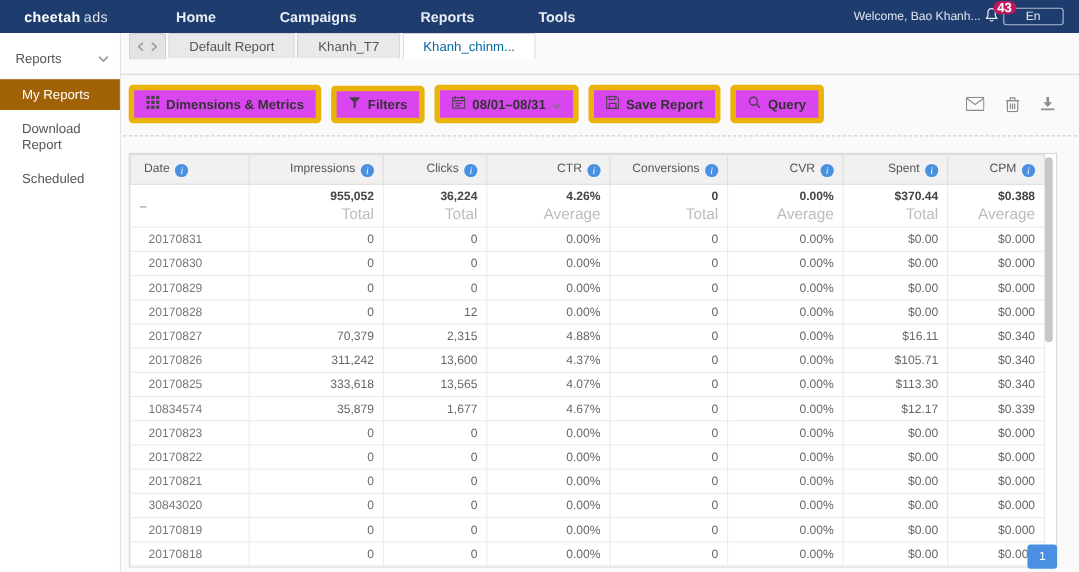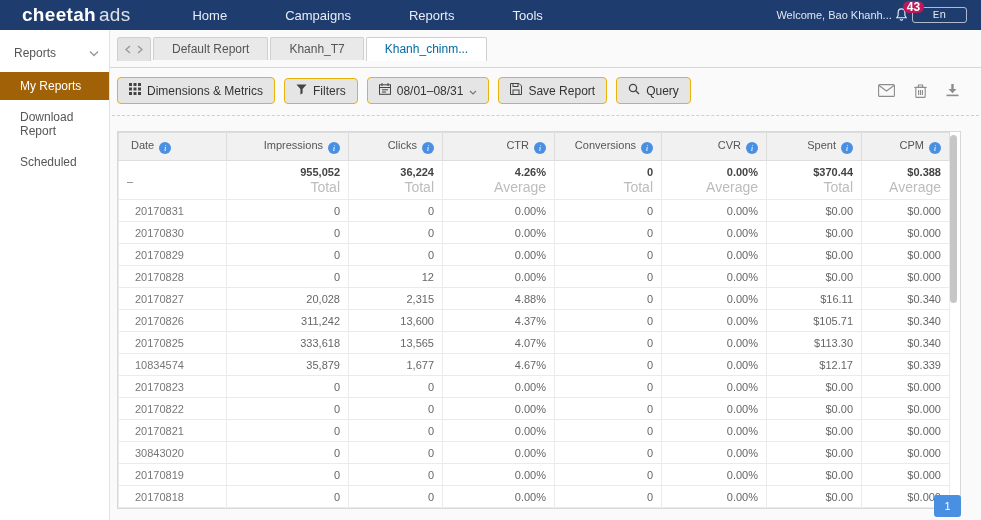--- a/index.html
+++ b/index.html
@@ -4,52 +4,52 @@
 <style>
   html,body{margin:0;padding:0;}
   body{
     width:981px;height:520px;position:relative;overflow:hidden;
     font-family:"Liberation Sans","DejaVu Sans",sans-serif;
     background:#fafafa;-webkit-font-smoothing:antialiased;
   }
   
   .topbar{position:absolute;left:0;top:0;right:0;height:30px;background:#1e3c6e;
     display:flex;align-items:center;color:#fff;padding:0 14px;box-sizing:border-box;z-index:30;}
-  .brand{font-size:19px;margin-left:8px;letter-spacing:.3px;white-space:nowrap;}
+  .brand{font-size:13px;margin-left:8px;letter-spacing:.3px;white-space:nowrap;}
   .brand .b{font-weight:bold;}
   .brand .l{font-weight:300;opacity:.85;margin-left:3px;}
   .nav{display:flex;margin-left:62px;gap:58px;font-size:13px;color:#e8edf6;}
-  .nav-item{cursor:pointer;}
+  .nav-item{cursor:pointer;font-weight:bold;}
   .topbar-right{margin-left:auto;display:flex;align-items:center;font-size:11px;color:#dfe6f2;}
   .bell-wrap{position:relative;width:20px;height:20px;display:flex;align-items:center;justify-content:center;}
   .badge{position:absolute;top:-4px;left:11px;background:#be185d;color:#fff;border-radius:8px;
     font-size:12px;padding:1px 4px;line-height:10px;font-weight:bold;}
-  .lang{border:1px solid rgba(255,255,255,.65);border-radius:3px;padding:1px 20px;font-size:11px;font-family:Liberation Mono, monospace;}
+  .lang{border:1px solid rgba(255,255,255,.65);border-radius:3px;padding:1px 20px;font-size:11px;}
   
   .sidebar{position:absolute;left:0;top:30px;bottom:0;width:110px;background:#fff;
     border-right:1px solid #e2e2e2;box-sizing:border-box;z-index:20;}
   .side-section{display:flex;align-items:center;justify-content:space-between;
     padding:16px 10px 12px 14px;font-size:12px;color:#555;cursor:pointer;}
   .side-item{padding:7px 6px 7px 20px;font-size:12px;color:#555;margin-bottom:3px;cursor:pointer;}
   .side-item.active{background:#a16207;color:#fff;}
   
   .content{position:absolute;left:110px;top:30px;right:0;bottom:0;background:#fafafa;}
   
   .tabbar{height:38px;box-sizing:border-box;border-bottom:1px solid #d6d6d6;
-    display:flex;align-items:center;padding-left:7px;background:#fafafa;}
+    display:flex;align-items:flex-start;padding-left:7px;background:#fafafa;}
   .tab-nav{display:flex;align-items:center;gap:6px;background:#e3e3e3;border:1px solid #cfcfcf;
     border-bottom:none;border-radius:3px 3px 0 0;height:23px;padding:0 7px;color:#9a9a9a;cursor:pointer;}
   .tab{background:#e9e9e9;border:1px solid #cfcfcf;border-bottom:none;border-radius:2px 2px 0 0;
     height:23px;box-sizing:border-box;padding:4px 18px;font-size:12px;color:#555;
     margin-left:2px;white-space:nowrap;cursor:pointer;}
   .tab.active{background:#fff;color:#0369a1;height:24px;margin-bottom:-1px;}
   
   .toolbar{display:flex;align-items:center;gap:9px;padding:9px 22px 8px 7px;}
-  .btn{display:inline-flex;align-items:center;gap:6px;background:#e5e5e5;border:1px solid #eab308;
-    border-radius:4px;padding:5px 11px;font-size:12px;color:#333;cursor:pointer;white-space:nowrap;}
+  .btn{display:inline-flex;align-items:center;gap:6px;background:#d946ef;border:5px solid #eab308;
+    border-radius:4px;padding:5px 11px;font-size:12px;color:#333;cursor:pointer;white-space:nowrap;font-weight:bold;}
   .btn svg{flex:0 0 auto;}
   .toolbar-right{margin-left:auto;display:flex;align-items:center;gap:19px;color:#8d8d8d;}
   .tool-icon{cursor:pointer;display:flex;}
   .dashed{border-top:1px dashed #cfcfcf;margin:3px 2px 0 2px;}
   
   .table-wrap{margin:15px 20px 0 7px;position:relative;background:#fff;
     border:1px solid #d8d8d8;padding-right:13px;box-sizing:border-box;}
   table{border-collapse:collapse;table-layout:fixed;width:831px;font-size:11px;color:#666;}
   th{background:#f1f1f1;border:1px solid #ddd;padding:6px 8px;font-weight:normal;
     font-size:11px;color:#555;text-align:right;white-space:nowrap;}
@@ -319,21 +319,21 @@
             <td>12</td>
             <td>0.00%</td>
             <td>0</td>
             <td>0.00%</td>
             <td>$0.00</td>
             <td>$0.000</td>
           </tr>
 
           <tr>
             <td class="c0">20170827</td>
-            <td>20,028</td>
+            <td>70,379</td>
             <td>2,315</td>
             <td>4.88%</td>
             <td>0</td>
             <td>0.00%</td>
             <td>$16.11</td>
             <td>$0.340</td>
           </tr>
 
           <tr>
             <td class="c0">20170826</td>

